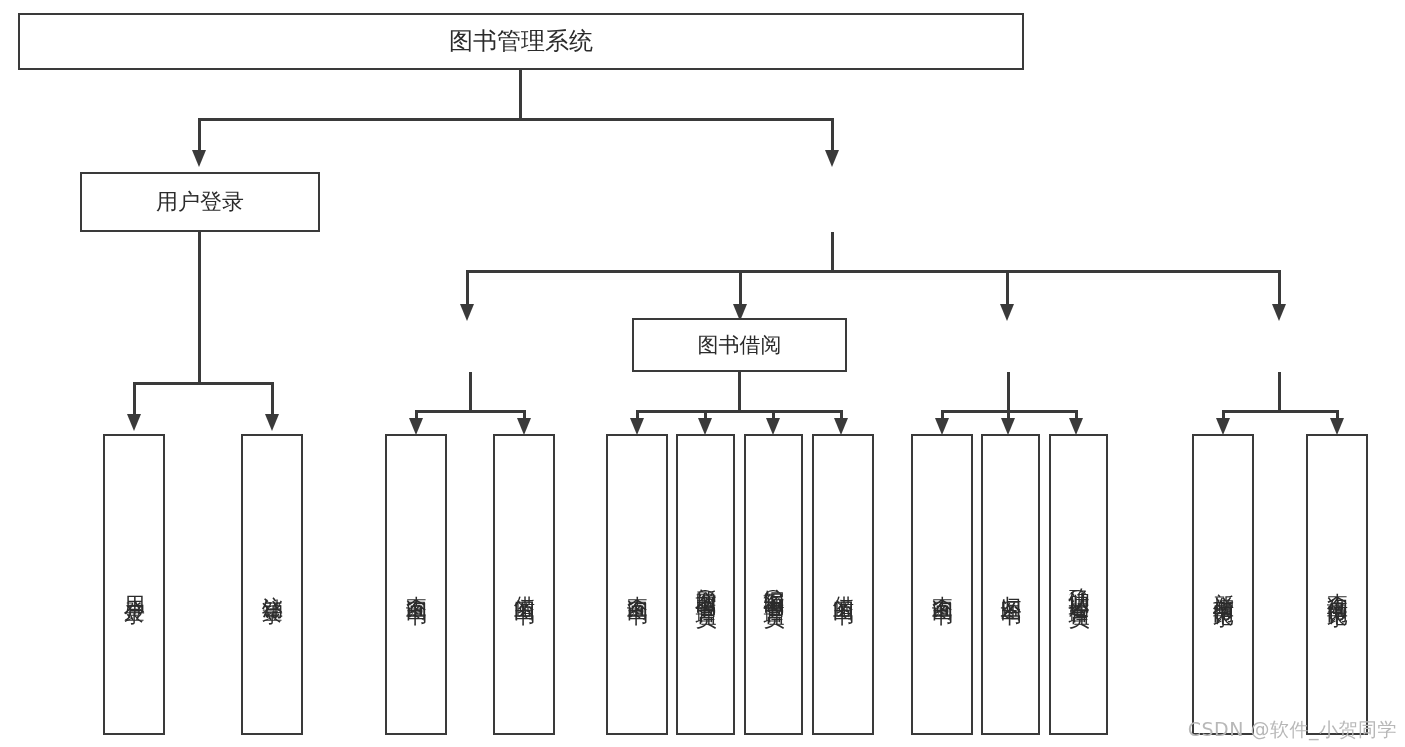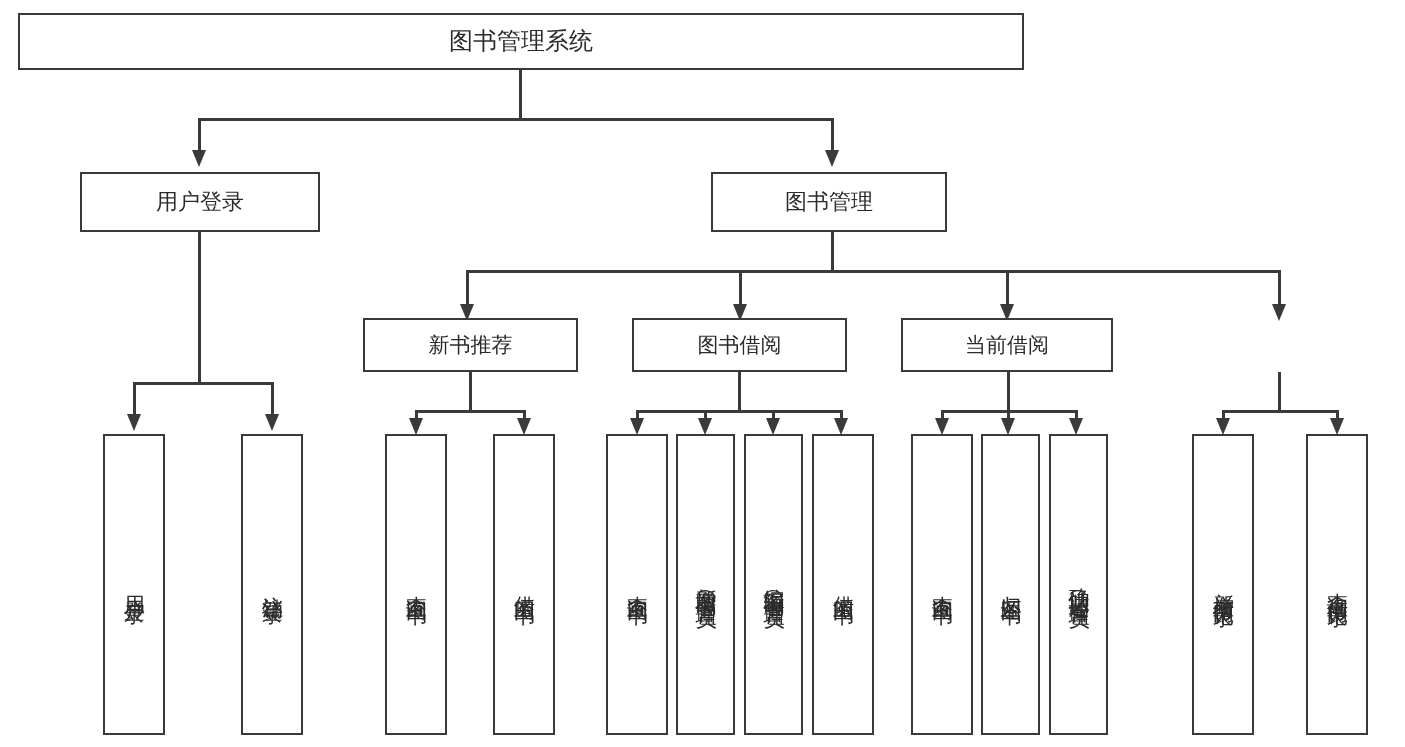--- a/index.html
+++ b/index.html
@@ -98,50 +98,41 @@
   <div class="vline" style="left:198px; top:118px; height:34px;"></div>
   <div class="arrow" style="left:192px; top:150px;"></div>
 
   <div class="vline" style="left:831px; top:118px; height:34px;"></div>
   <div class="arrow" style="left:825px; top:150px;"></div>
 
   <div class="node lvl2" style="left:80px; top:172px; width:240px; height:60px;">
     <span class="label">用户登录</span>
   </div>
 
-  <div class="node lvl2" style="left:711px; top:172px; width:236px; height:60px;">
-    <span class="label">图书管理</span>
-  </div>
 
   <div class="vline" style="left:198px; top:232px; height:152px;"></div>
   <div class="hline" style="left:133px; top:382px; width:140px;"></div>
   <div class="vline" style="left:133px; top:382px; height:34px;"></div>
   <div class="arrow" style="left:127px; top:414px;"></div>
   <div class="vline" style="left:271px; top:382px; height:34px;"></div>
   <div class="arrow" style="left:265px; top:414px;"></div>
 
   <div class="vline" style="left:831px; top:232px; height:40px;"></div>
   <div class="hline" style="left:466px; top:270px; width:814px;"></div>
   <div class="vline" style="left:466px; top:270px; height:36px;"></div>
   <div class="arrow" style="left:460px; top:304px;"></div>
   <div class="vline" style="left:739px; top:270px; height:36px;"></div>
   <div class="arrow" style="left:733px; top:304px;"></div>
   <div class="vline" style="left:1006px; top:270px; height:36px;"></div>
   <div class="arrow" style="left:1000px; top:304px;"></div>
   <div class="vline" style="left:1278px; top:270px; height:36px;"></div>
   <div class="arrow" style="left:1272px; top:304px;"></div>
 
-  <div class="node lvl3" style="left:363px; top:318px; width:215px; height:54px;">
-    <span class="label">新书推荐</span>
-  </div>
   <div class="node lvl3" style="left:632px; top:318px; width:215px; height:54px;justify-content:center;">
     <span class="label">图书借阅</span>
-  </div>
-  <div class="node lvl3" style="left:901px; top:318px; width:212px; height:54px;">
-    <span class="label">当前借阅</span>
   </div>
 
   <div class="vline" style="left:469px; top:372px; height:40px;"></div>
   <div class="hline" style="left:415px; top:410px; width:110px;"></div>
   <div class="vline" style="left:415px; top:410px; height:10px;"></div>
   <div class="arrow" style="left:409px; top:418px;"></div>
   <div class="vline" style="left:523px; top:410px; height:10px;"></div>
   <div class="arrow" style="left:517px; top:418px;"></div>
 
   <div class="vline" style="left:738px; top:372px; height:40px;"></div>
@@ -208,14 +199,15 @@
     <span class="label">确认归还（管理员）</span>
   </div>
 
   <div class="node leaf" style="left:1192px; top:434px; width:62px; height:301px;">
     <span class="label">新增借阅记录</span>
   </div>
   <div class="node leaf" style="left:1306px; top:434px; width:62px; height:301px;">
     <span class="label">查询借阅记录</span>
   </div>
 
+  <div id="watermark">CSDN @软件_小贺同学</div>
 
 </div>
 
 </body></html>

